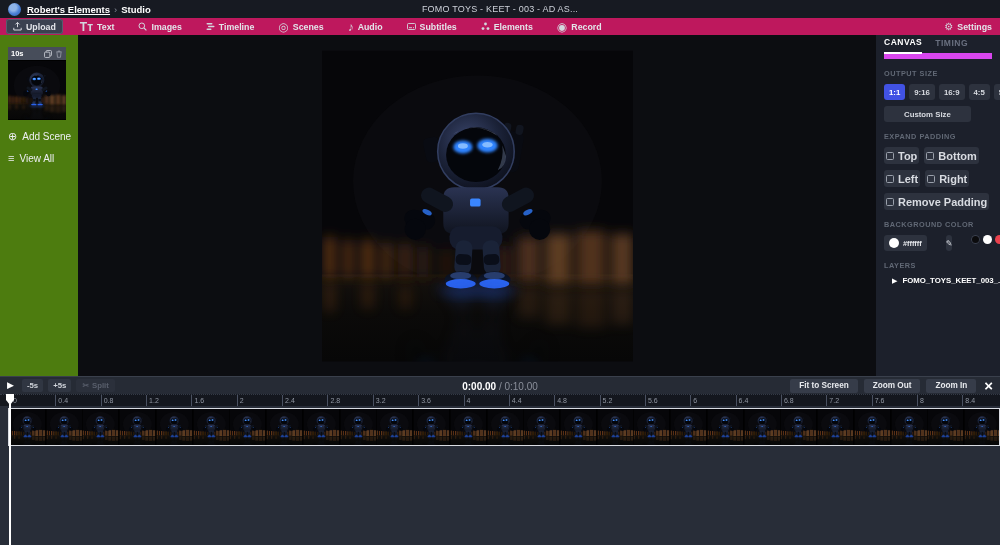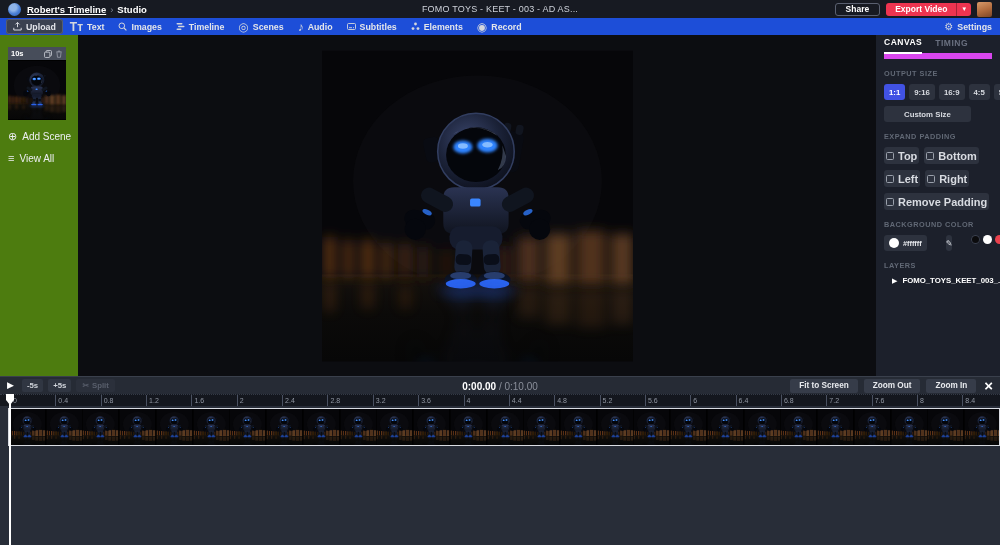--- a/index.html
+++ b/index.html
@@ -15,21 +15,21 @@
   .crumb-page { color:#ffffff; }
   .proj-title { position:absolute; left:50%; top:50%; transform:translate(-50%,-50%); font-size:9px; color:#cdd1d9; letter-spacing:.2px; white-space:nowrap; }
   .top-right { margin-left:auto; display:flex; align-items:center; gap:6px; }
   .share-btn { height:13px; display:flex; align-items:center; padding:0 10px; border:1px solid #5a6070; border-radius:3px; font-size:8.5px; font-weight:bold; color:#fff; cursor:pointer; background:transparent; }
   .export-btn { height:13px; display:flex; align-items:center; border-radius:3px; overflow:hidden; cursor:pointer; }
   .export-main { height:100%; display:flex; align-items:center; padding:0 9px; font-size:8.5px; font-weight:bold; color:#fff; }
   .export-chev { height:100%; display:flex; align-items:center; padding:0 5px; border-left:1px solid rgba(0,0,0,.3); color:#fff; font-size:7px; }
   .user-avatar { width:15px; height:15px; border-radius:2px; background:linear-gradient(160deg,#d89a6a 0%,#b06a3c 55%,#7a4526 100%); }
 
   
-  .tool-bar { height:17px; background:#1d4ed8; display:flex; align-items:center; padding:0 6px; flex:0 0 auto; }
+  .tool-bar { height:17px; background:#be185d; display:flex; align-items:center; padding:0 6px; flex:0 0 auto;gap:10px; }
   .tool-item { display:flex; align-items:center; gap:4px; padding:0 7px; height:15px; border-radius:3px; font-size:8.8px; font-weight:bold; color:#e3e5ea; cursor:pointer; white-space:nowrap; }
   .tool-item.active { background:#3a4150; box-shadow:inset 0 0 0 1px #565e6f; }
   .tool-glyph { font-size:12px; color:#d4d7de; font-weight:normal; line-height:1; }
   .tool-svg { width:9px; height:9px; display:block; }
   .settings-item { margin-left:auto; display:flex; align-items:center; gap:4px; font-size:8.8px; font-weight:bold; color:#e3e5ea; cursor:pointer; padding-right:2px; }
   .settings-item .tool-glyph { font-size:10px; }
 
   
   .main { flex:1 1 auto; display:flex; min-height:0; }
   .scenes-panel { width:78px; background:#4d7c0f; padding:12px 8px 0 8px; flex:0 0 auto; }
@@ -199,35 +199,25 @@
       <use href="#kbot" transform="matrix(1,0,0,-1,0,153.5)" opacity=".15" filter="url(#b4)"></use>
     </symbol>
   </defs>
 </svg>
 
 <div class="app">
 
   <div class="top-bar">
     <div class="logo"></div>
     <div class="crumbs">
-      <span class="crumb-ws">Robert's Timeline</span>
+      <span class="crumb-ws">Robert's Elements</span>
       <span class="crumb-sep">›</span>
       <span class="crumb-page">Studio</span>
     </div>
     <div class="proj-title">FOMO TOYS - KEET - 003 - AD AS...</div>
-    <div class="top-right">
-      <div class="share-btn">Share</div>
-      <div class="export-btn" style="background: rgb(238, 52, 80);">
-        <span class="export-main">Export Video</span>
-        <span class="export-chev">
-            <span>▾</span>
-          </span>
-      </div>
-      <div class="user-avatar"></div>
-    </div>
   </div>
 
   <div class="tool-bar">
     <div class="tool-item active">
       <svg class="tool-svg" viewBox="0 0 9 9">
           <path d="M4.5 0.5 L4.5 5.2 M2.5 2.4 L4.5 0.4 L6.5 2.4" stroke="#d4d7de" stroke-width="1" fill="none"></path>
           <path d="M0.8 5.8 V8 H8.2 V5.8" stroke="#d4d7de" stroke-width="1" fill="none"></path>
         </svg>
       <span>Upload</span>
     </div>

